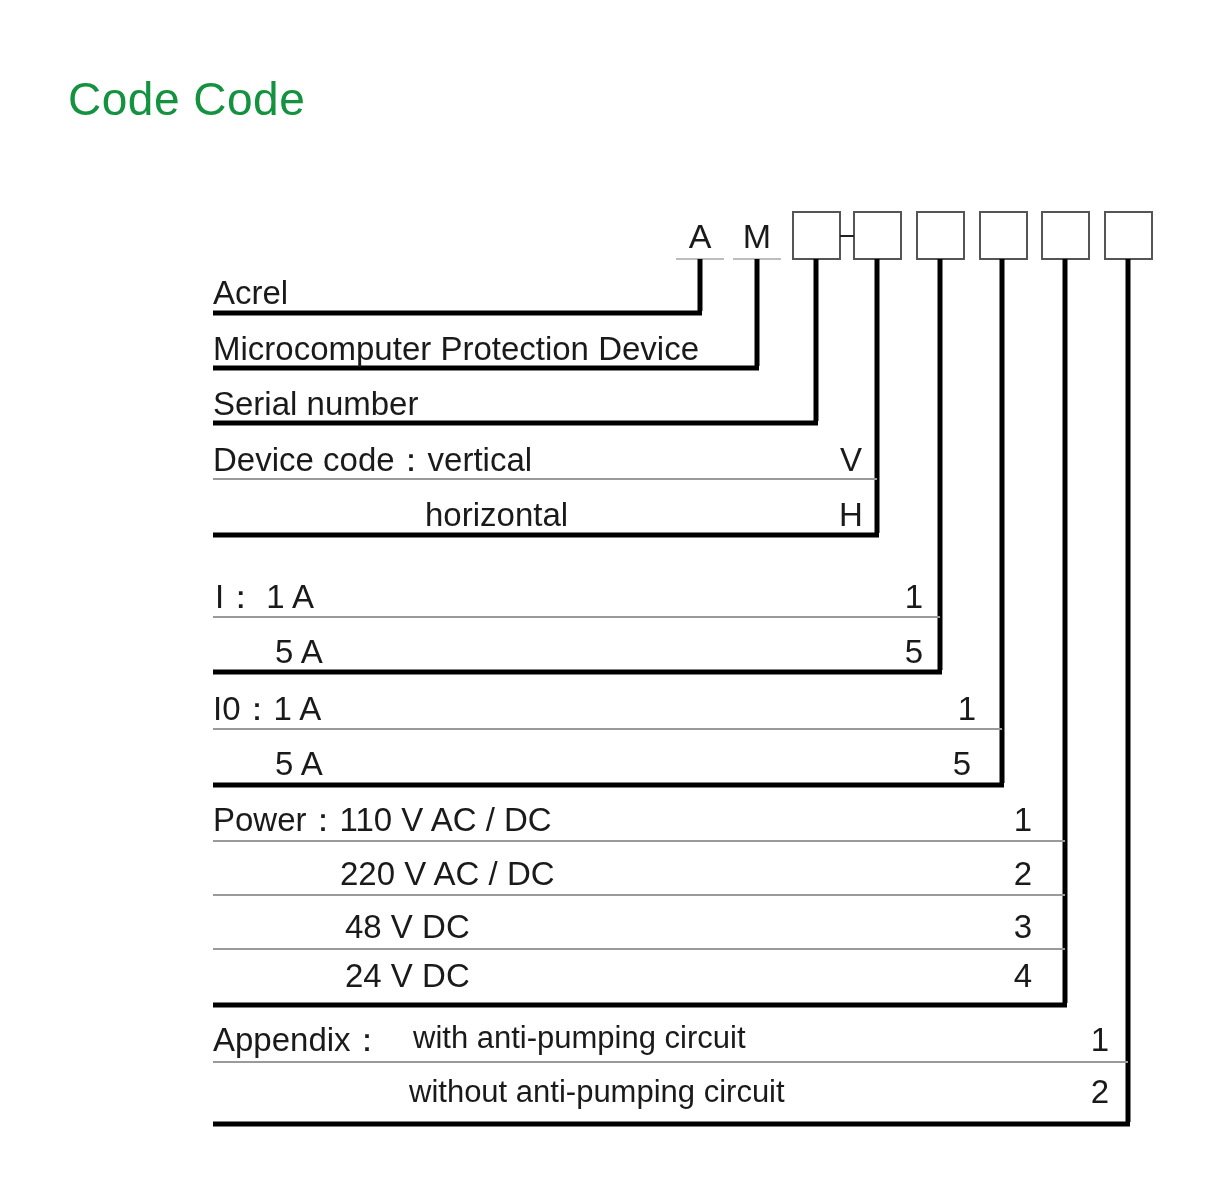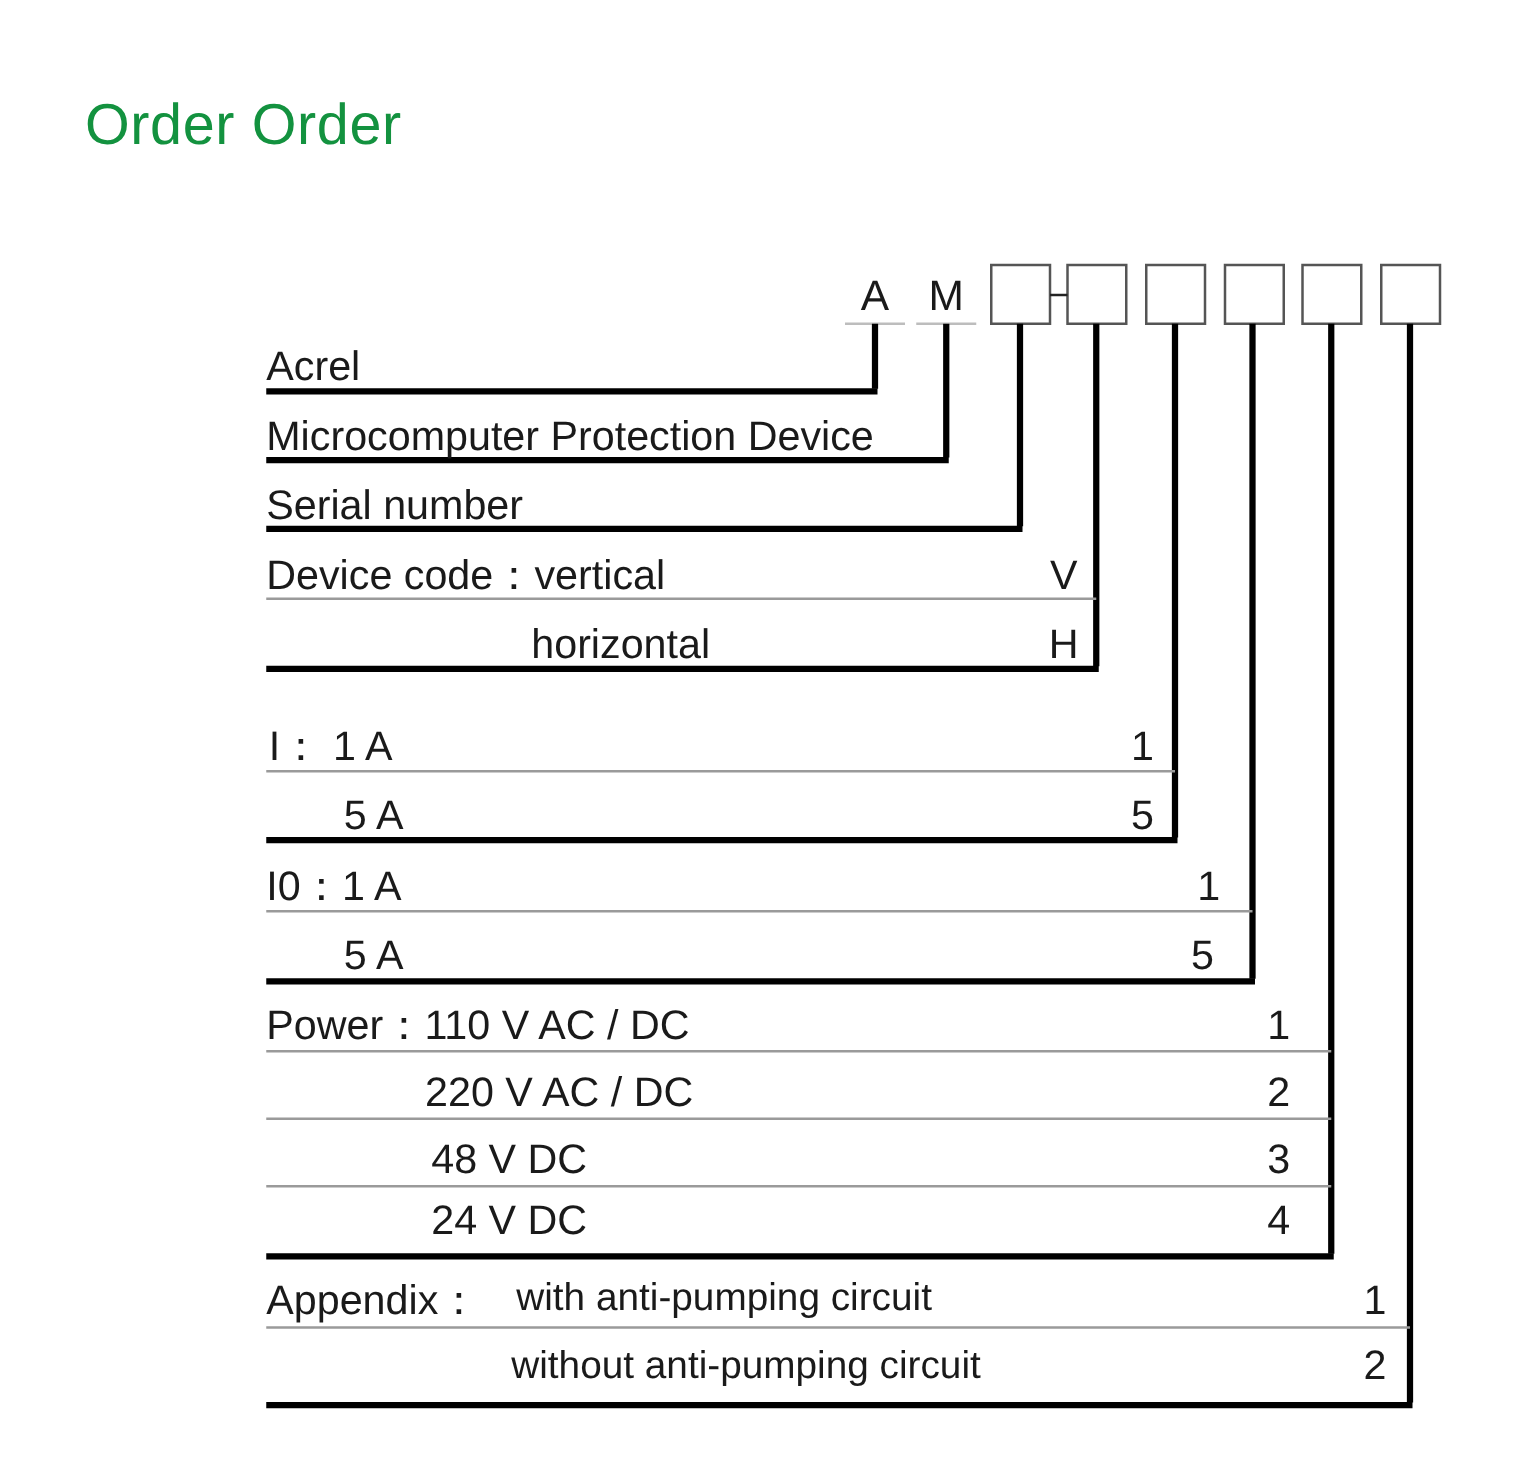--- a/index.html
+++ b/index.html
@@ -33,21 +33,21 @@
     font-family: "Liberation Sans", sans-serif;
     fill: #1a1a1a;
   }
   .t-main { font-size: 33px; }
   .t-cond { font-size: 31px; }
   .t-boxchar { font-size: 34px; }
 </style>
 </head>
 <body>
 
-<div id="page-title">Order Order</div>
+<div id="page-title">Code Code</div>
 
 <svg id="order-code-diagram" width="1210" height="1186" viewBox="0 0 1210 1186" xmlns="http://www.w3.org/2000/svg">
 
   <g>
     <text class="t-boxchar" x="700" y="248" text-anchor="middle">A</text>
     <text class="t-boxchar" x="757" y="248" text-anchor="middle">M</text>
 
     <rect x="793" y="212" width="47" height="47" fill="#ffffff" stroke="#555555" stroke-width="2"></rect>
     <rect x="854" y="212" width="47" height="47" fill="#ffffff" stroke="#555555" stroke-width="2"></rect>
     <rect x="917" y="212" width="47" height="47" fill="#ffffff" stroke="#555555" stroke-width="2"></rect>

